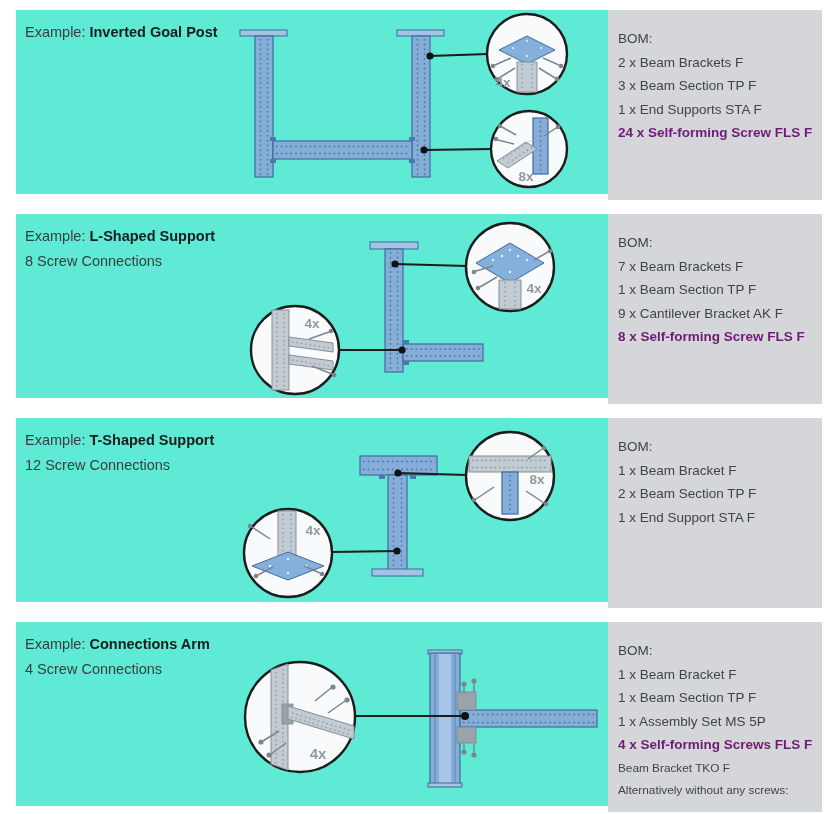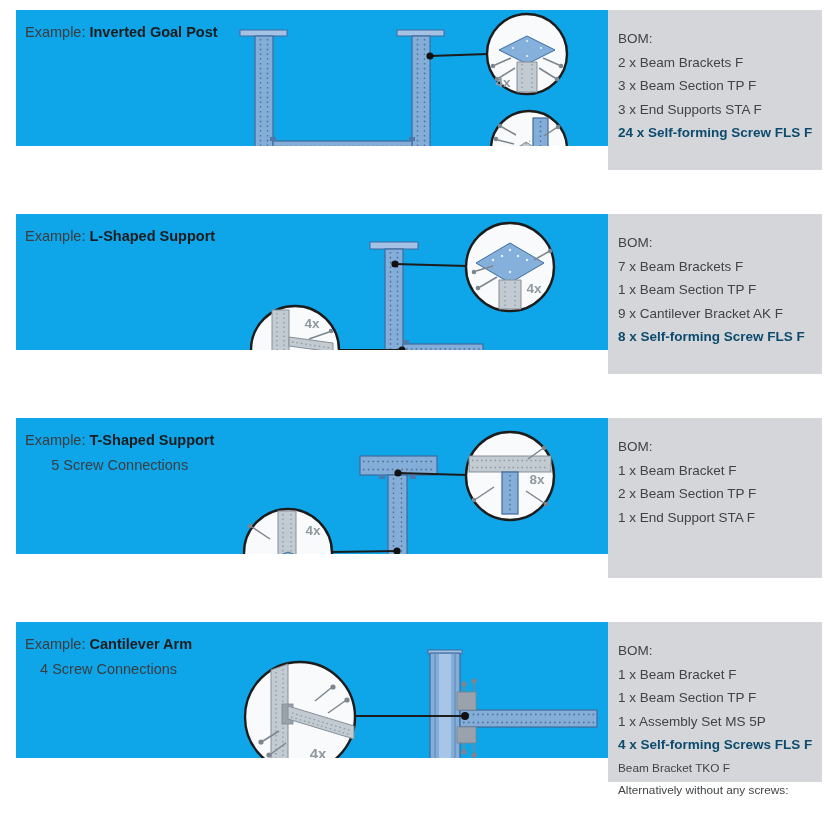--- a/index.html
+++ b/index.html
@@ -4,33 +4,33 @@
 <style>
   html,body{margin:0;padding:0;}
   body{
     width:830px;height:814px;background:#ffffff;
     font-family:"Liberation Sans", sans-serif;
     -webkit-font-smoothing:antialiased;
   }
   .page{padding:10px 8px 0 16px;}
   .row{display:flex;height:190px;margin-bottom:14px;}
   .panel-left{
-    position:relative;width:592px;height:136px;flex:0 0 592px;
-    background:#0ea5e9;overflow:hidden;text-align:center;
+    position:relative;width:592px;height:184px;flex:0 0 592px;
+    background:#5eead4;overflow:hidden;
   }
   .panel-bom{
-    width:214px;flex:0 0 214px;height:160px;background:#d4d6d9;
+    width:214px;flex:0 0 214px;height:190px;background:#d4d6d9;
     box-sizing:border-box;padding:17px 8px 0 10px;
   }
   .ex-block{position:absolute;left:9px;top:14px;z-index:2;}
   .ex1{font-size:14.5px;color:#3a3d40;}
   .ex1 strong{color:#1b1c1e;font-weight:700;}
   .ex2{font-size:14.5px;color:#3a3d40;margin-top:9px;}
   .bom-line{font-size:13.5px;line-height:23.5px;color:#404447;white-space:nowrap;}
-  .bom-strong{font-weight:700;color:#0c4a6e;}
+  .bom-strong{font-weight:700;color:#701a75;}
   .bom-small{font-size:11.8px;line-height:22px;}
   .figure{position:absolute;left:0;top:0;}
   
   .beam{fill:#84add8;stroke:#3e6ba0;stroke-width:1.2;}
   .plate{fill:#a3c2e4;stroke:#3e6ba0;stroke-width:1;}
   .holes{stroke:#3e618c;stroke-width:1.4;stroke-dasharray:1.6 3.2;fill:none;opacity:.8;}
   .gholes{stroke:#8f98a0;stroke-width:1.3;stroke-dasharray:1.5 3;fill:none;}
   .dcirc{fill:#f8fafb;stroke:#1c1c1c;stroke-width:2.4;}
   .callout{stroke:#1c1c1c;stroke-width:2.2;}
   .cdot{fill:#111;}
@@ -114,29 +114,30 @@
           <line class="screw" x1="540" y1="118" x2="528" y2="126"></line>
             <circle class="shead" cx="542" cy="117" r="2.3"></circle>
           <text class="lbl" x="510" y="171" text-anchor="middle">8x</text>
         </g>
       </svg>
     </div>
     <div class="panel-bom">
       <div class="bom-line">BOM:</div>
       <div class="bom-line">2 x Beam Brackets F</div>
       <div class="bom-line">3 x Beam Section TP F</div>
-      <div class="bom-line">3 x End Supports STA F</div>
+      <div class="bom-line">1 x End Supports STA F</div>
       <div class="bom-line bom-strong">24 x Self-forming Screw FLS F</div>
     </div>
   </section>
 
   <section class="row">
     <div class="panel-left">
       <div class="ex-block">
         <div class="ex1"><span>Example:</span> <strong>L-Shaped Support</strong></div>
+        <div class="ex2">8 Screw Connections</div>
       </div>
       <svg class="figure" width="592" height="190" viewBox="0 0 592 190">
         <g>
           <rect class="plate" x="354" y="28" width="48" height="7"></rect>
           <rect class="beam" x="369" y="35" width="18" height="123"></rect>
           <line class="holes" x1="374.5" y1="38" x2="374.5" y2="156"></line>
           <line class="holes" x1="381.5" y1="38" x2="381.5" y2="156"></line>
           <rect class="beam" x="387" y="130" width="80" height="17"></rect>
           <line class="holes" x1="390" y1="135" x2="465" y2="135"></line>
           <line class="holes" x1="390" y1="142" x2="465" y2="142"></line>
@@ -194,21 +195,21 @@
       <div class="bom-line">1 x Beam Section TP F</div>
       <div class="bom-line">9 x Cantilever Bracket AK F</div>
       <div class="bom-line bom-strong">8 x Self-forming Screw FLS F</div>
     </div>
   </section>
 
   <section class="row">
     <div class="panel-left">
       <div class="ex-block">
         <div class="ex1"><span>Example:</span> <strong>T-Shaped Support</strong></div>
-        <div class="ex2">5 Screw Connections</div>
+        <div class="ex2">12 Screw Connections</div>
       </div>
       <svg class="figure" width="592" height="190" viewBox="0 0 592 190">
         <g>
           <rect class="beam" x="344" y="38" width="77" height="19"></rect>
           <line class="holes" x1="347" y1="43.5" x2="418" y2="43.5"></line>
           <line class="holes" x1="347" y1="51.5" x2="418" y2="51.5"></line>
           <rect class="lug" x="363" y="57" width="6" height="4"></rect>
           <rect class="lug" x="394" y="57" width="6" height="4"></rect>
           <rect class="beam" x="372" y="57" width="19" height="98"></rect>
           <line class="holes" x1="377.5" y1="60" x2="377.5" y2="153"></line>
@@ -262,21 +263,21 @@
       <div class="bom-line">BOM:</div>
       <div class="bom-line">1 x Beam Bracket F</div>
       <div class="bom-line">2 x Beam Section TP F</div>
       <div class="bom-line">1 x End Support STA F</div>
     </div>
   </section>
 
   <section class="row">
     <div class="panel-left">
       <div class="ex-block">
-        <div class="ex1"><span>Example:</span> <strong>Cantilever Arm</strong></div>
+        <div class="ex1"><span>Example:</span> <strong>Connections Arm</strong></div>
         <div class="ex2">4 Screw Connections</div>
       </div>
       <svg class="figure" width="592" height="190" viewBox="0 0 592 190">
         <g>
           <rect class="plate" x="412" y="28" width="34" height="4"></rect>
           <rect class="beam" x="414" y="31" width="30" height="131"></rect>
           <rect x="423" y="32" width="12" height="129" fill="#a7c6e7"></rect>
           <line x1="419" y1="32" x2="419" y2="161" stroke="#5b87b8" stroke-width="1"></line>
           <line x1="439" y1="32" x2="439" y2="161" stroke="#5b87b8" stroke-width="1"></line>
           <rect class="plate" x="412" y="161" width="34" height="4"></rect>

